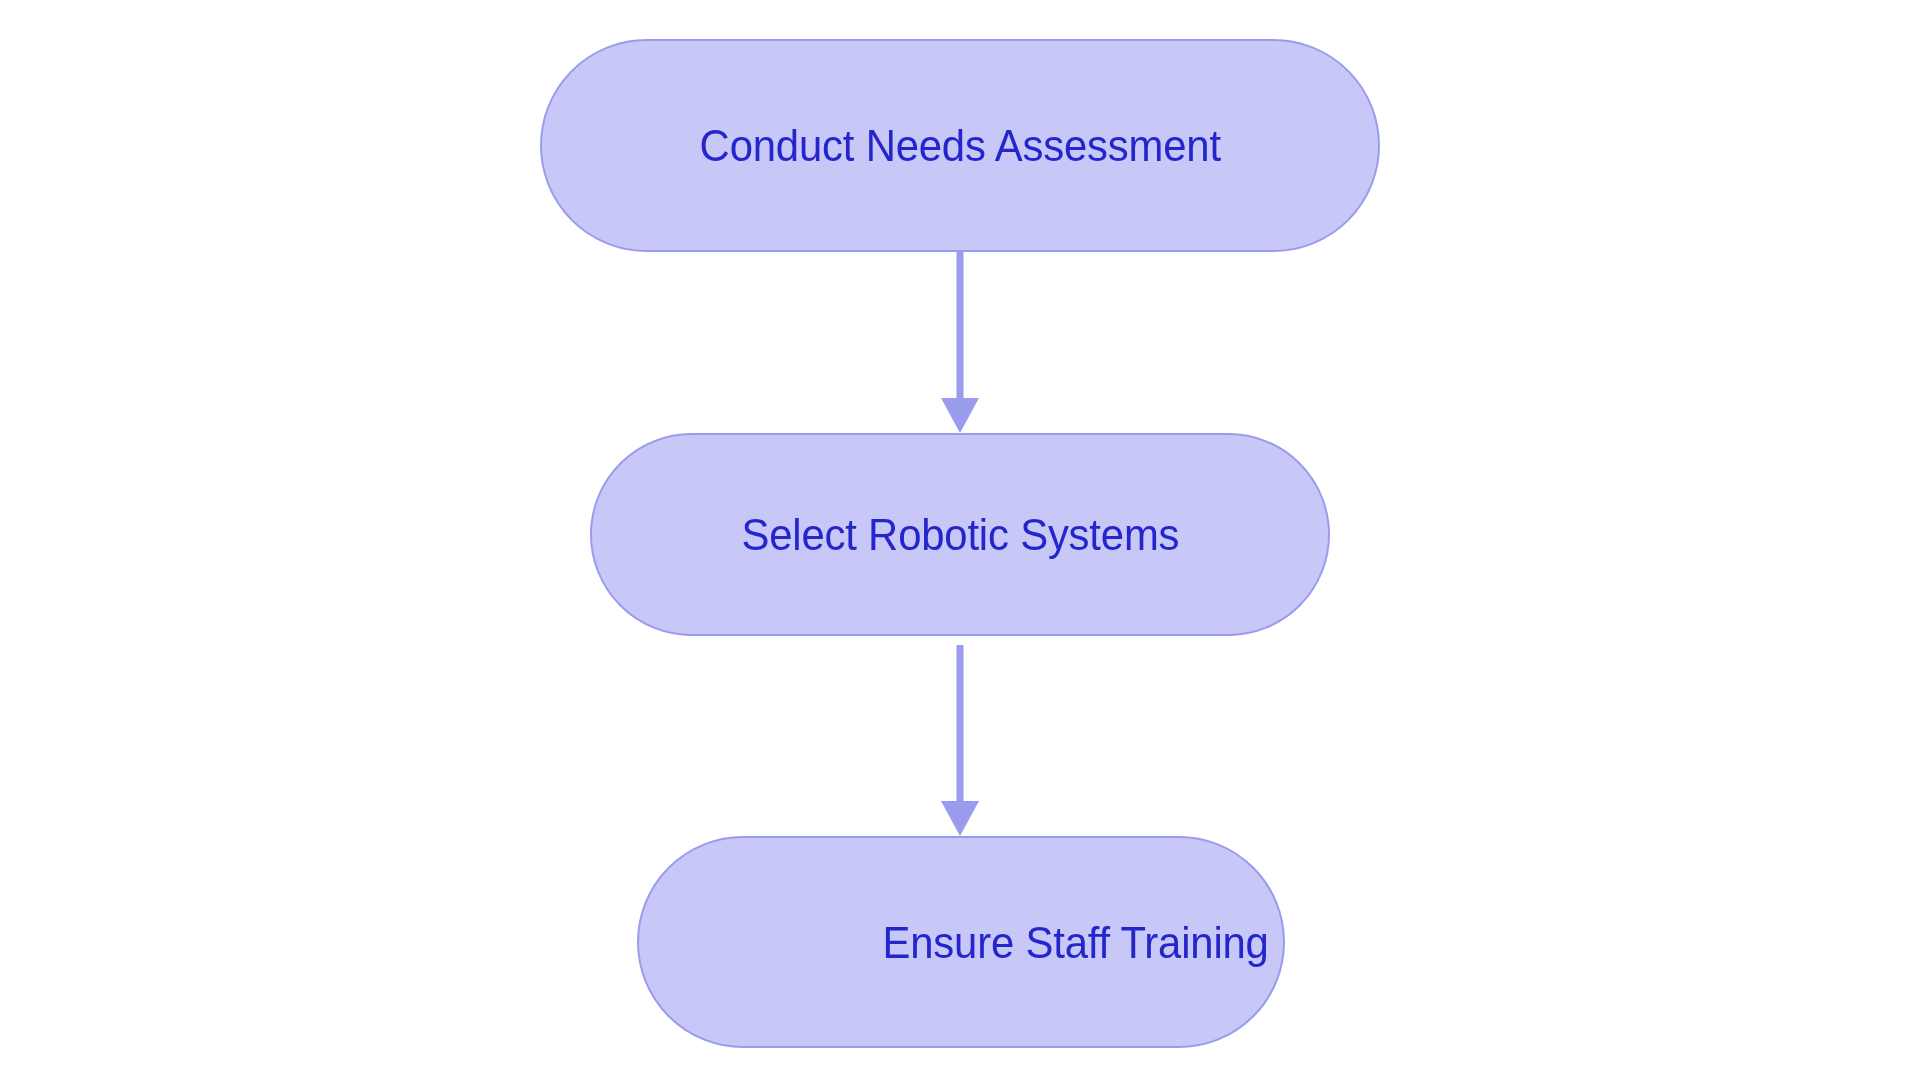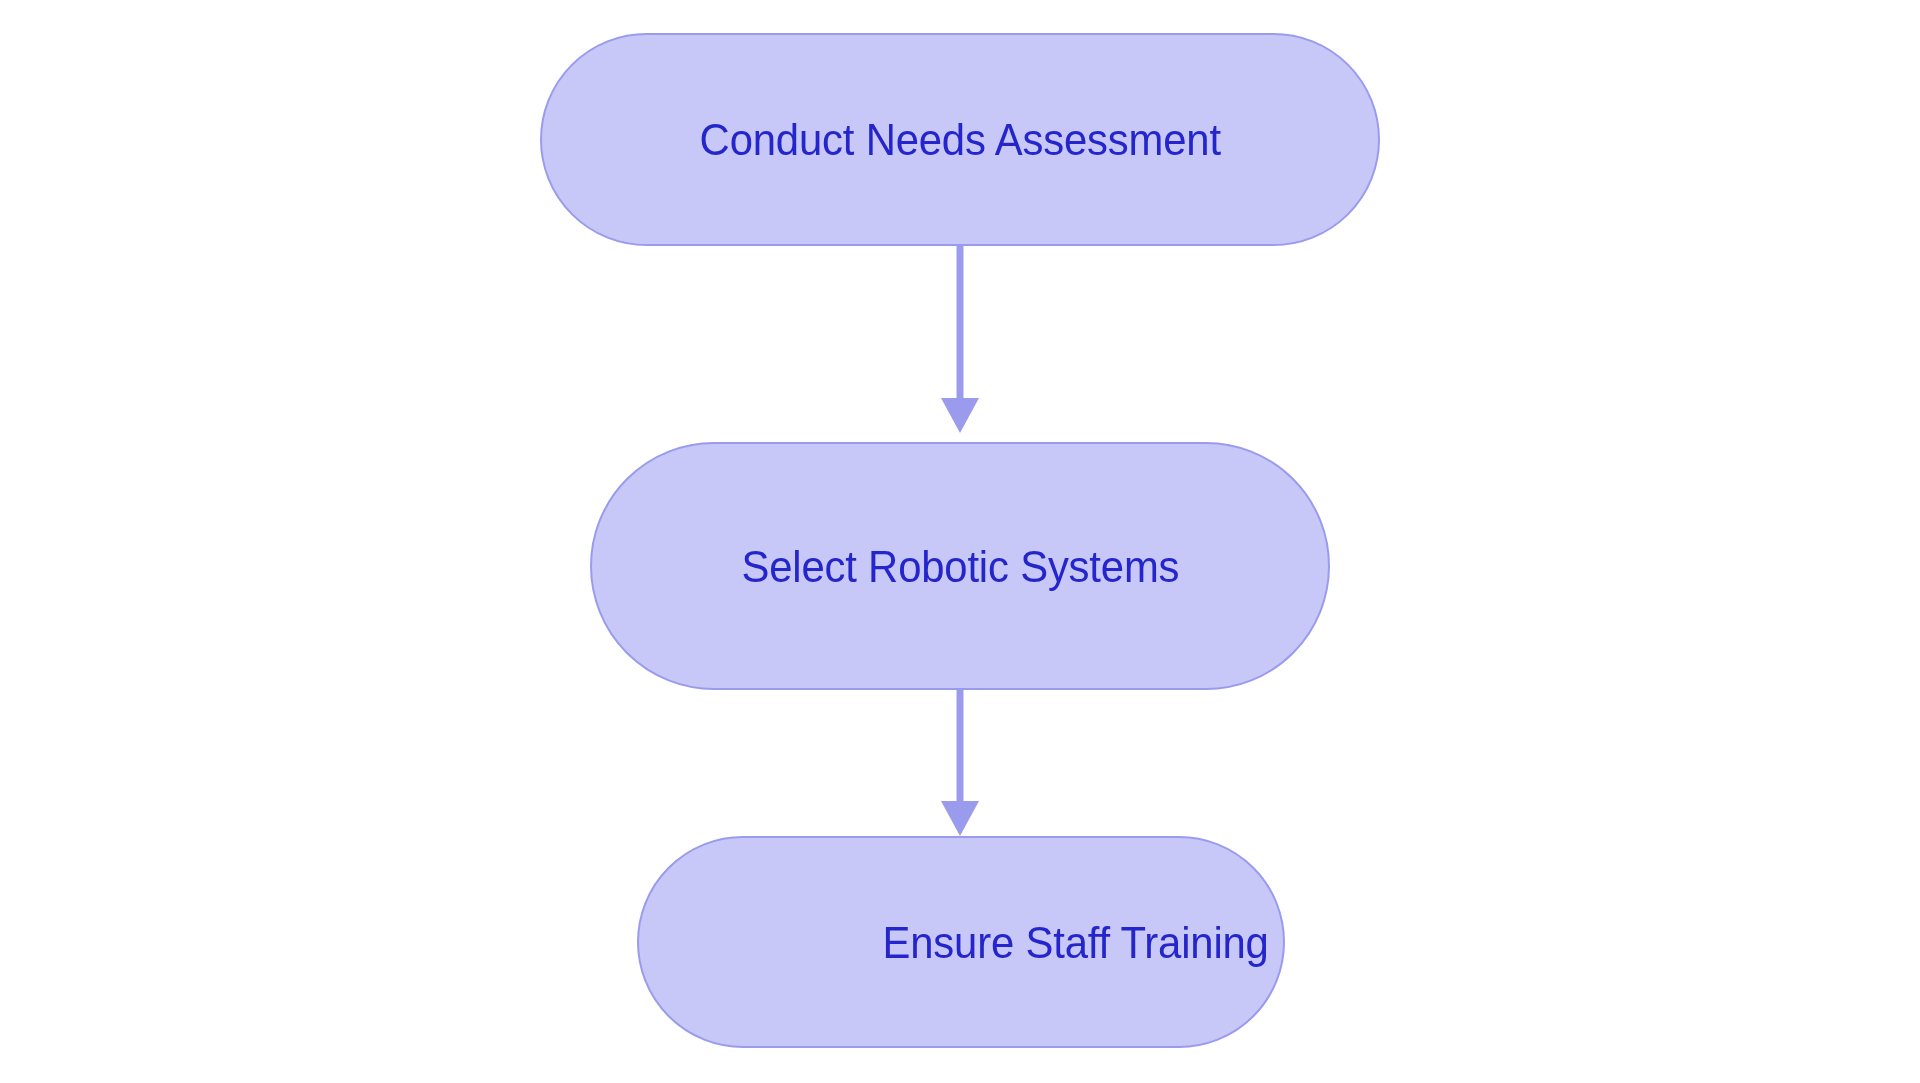--- a/index.html
+++ b/index.html
@@ -38,29 +38,29 @@
     color: #2525cc;
     letter-spacing: -0.2px;
     line-height: 1;
     white-space: nowrap;
     transform: scaleX(0.93);
     transform-origin: center center;
   }
   
   #node-1 {
     left: 540px;
-    top: 33px;
+    top: 39px;
     width: 840px;
     height: 213px;
   }
   #node-2 {
     left: 590px;
-    top: 442px;
+    top: 433px;
     width: 740px;
-    height: 248px;
+    height: 203px;
   }
   #node-3 {
     left: 637px;
     top: 836px;
     width: 648px;
     height: 212px;
     justify-content: flex-end;
   }
   
   .flow-edge {

